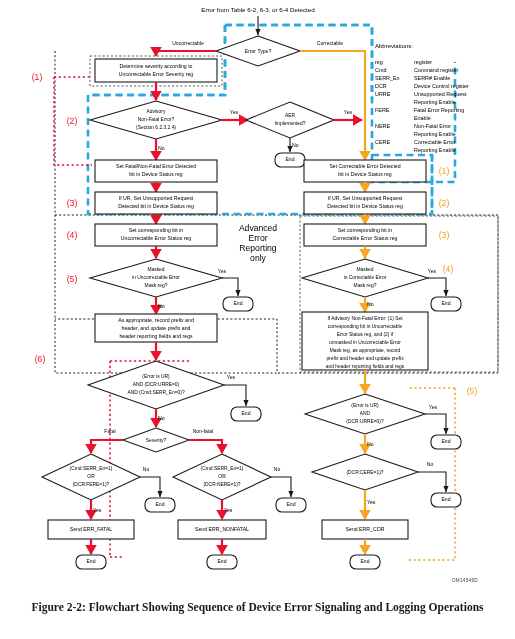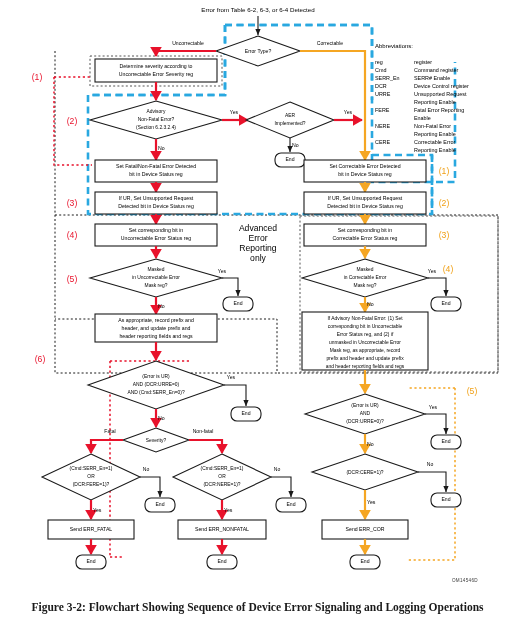--- a/index.html
+++ b/index.html
@@ -419,15 +419,15 @@
 
     <text class="t-num-org" x="444" y="174">(1)</text>
     <text class="t-num-org" x="444" y="206">(2)</text>
     <text class="t-num-org" x="444" y="238">(3)</text>
     <text class="t-num-org" x="448" y="272">(4)</text>
     <text class="t-num-org" x="472" y="394">(5)</text>
 
     <text class="t-code" x="452" y="582">OM14546D</text>
   </svg>
 
-  <div id="caption">Figure 3-2:  Flowchart Showing Sequence of Device Error Signaling and Logging Operations</div>
+  <div id="caption">Figure 2-2:  Flowchart Showing Sequence of Device Error Signaling and Logging Operations</div>
 
 </div>
 
 </body></html>

